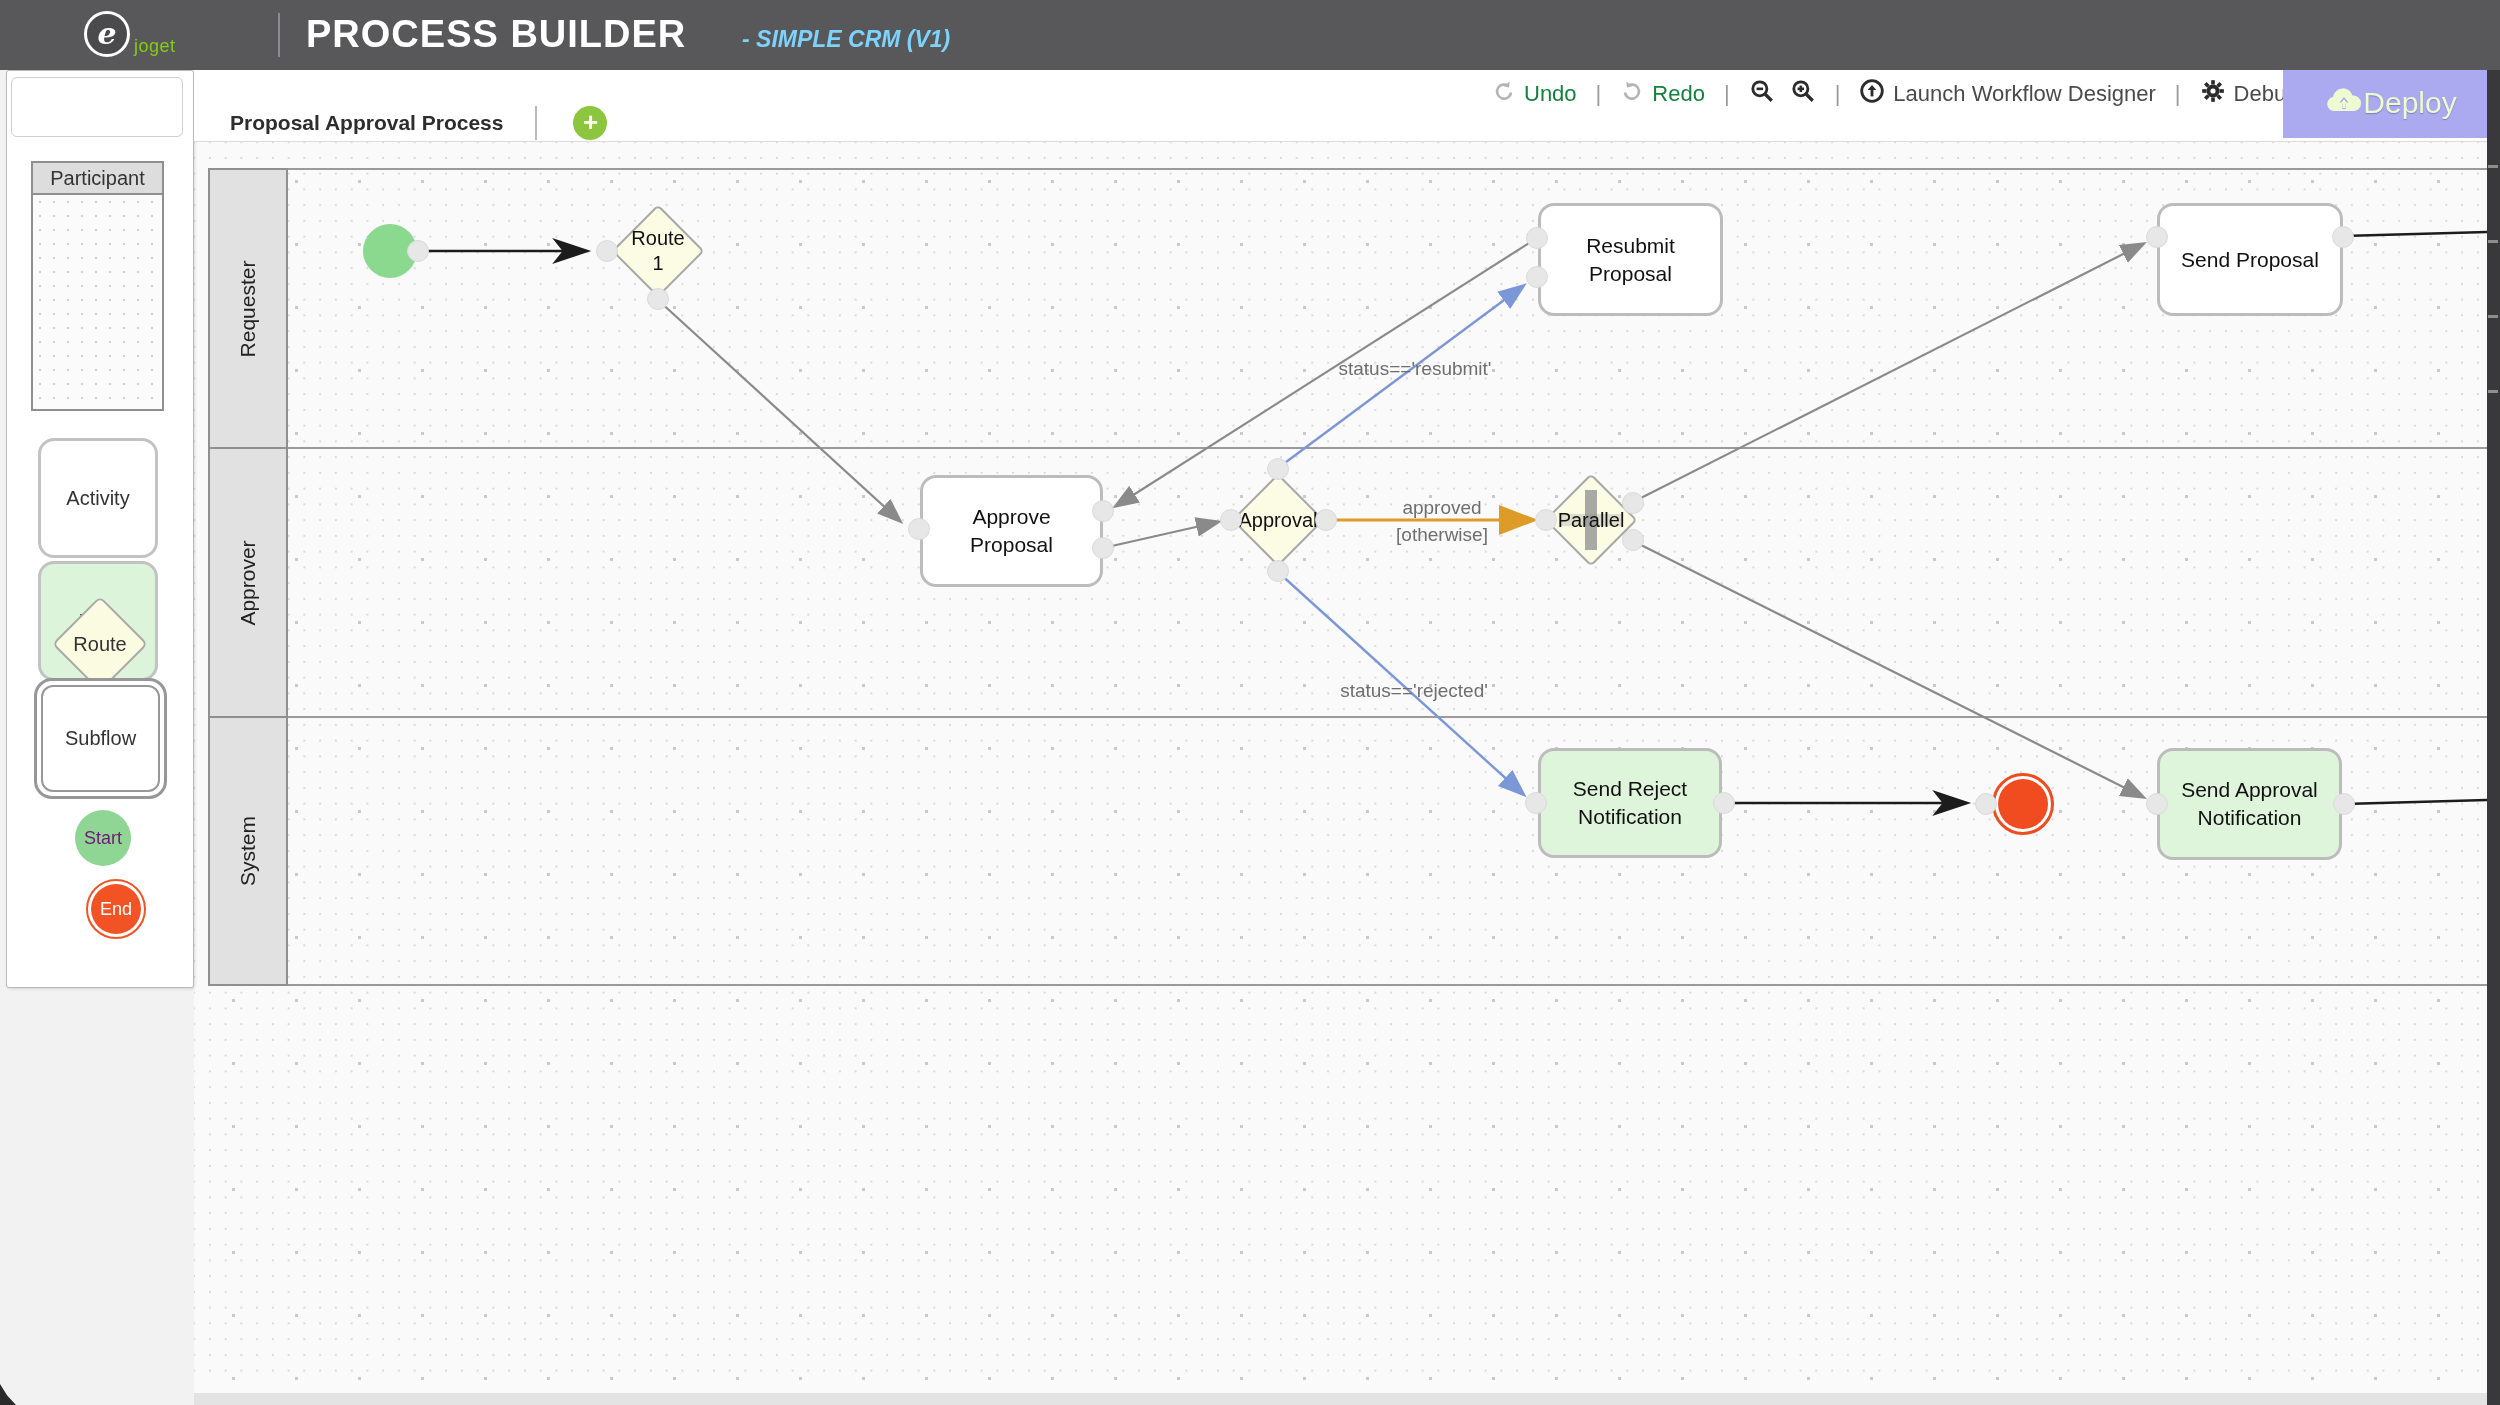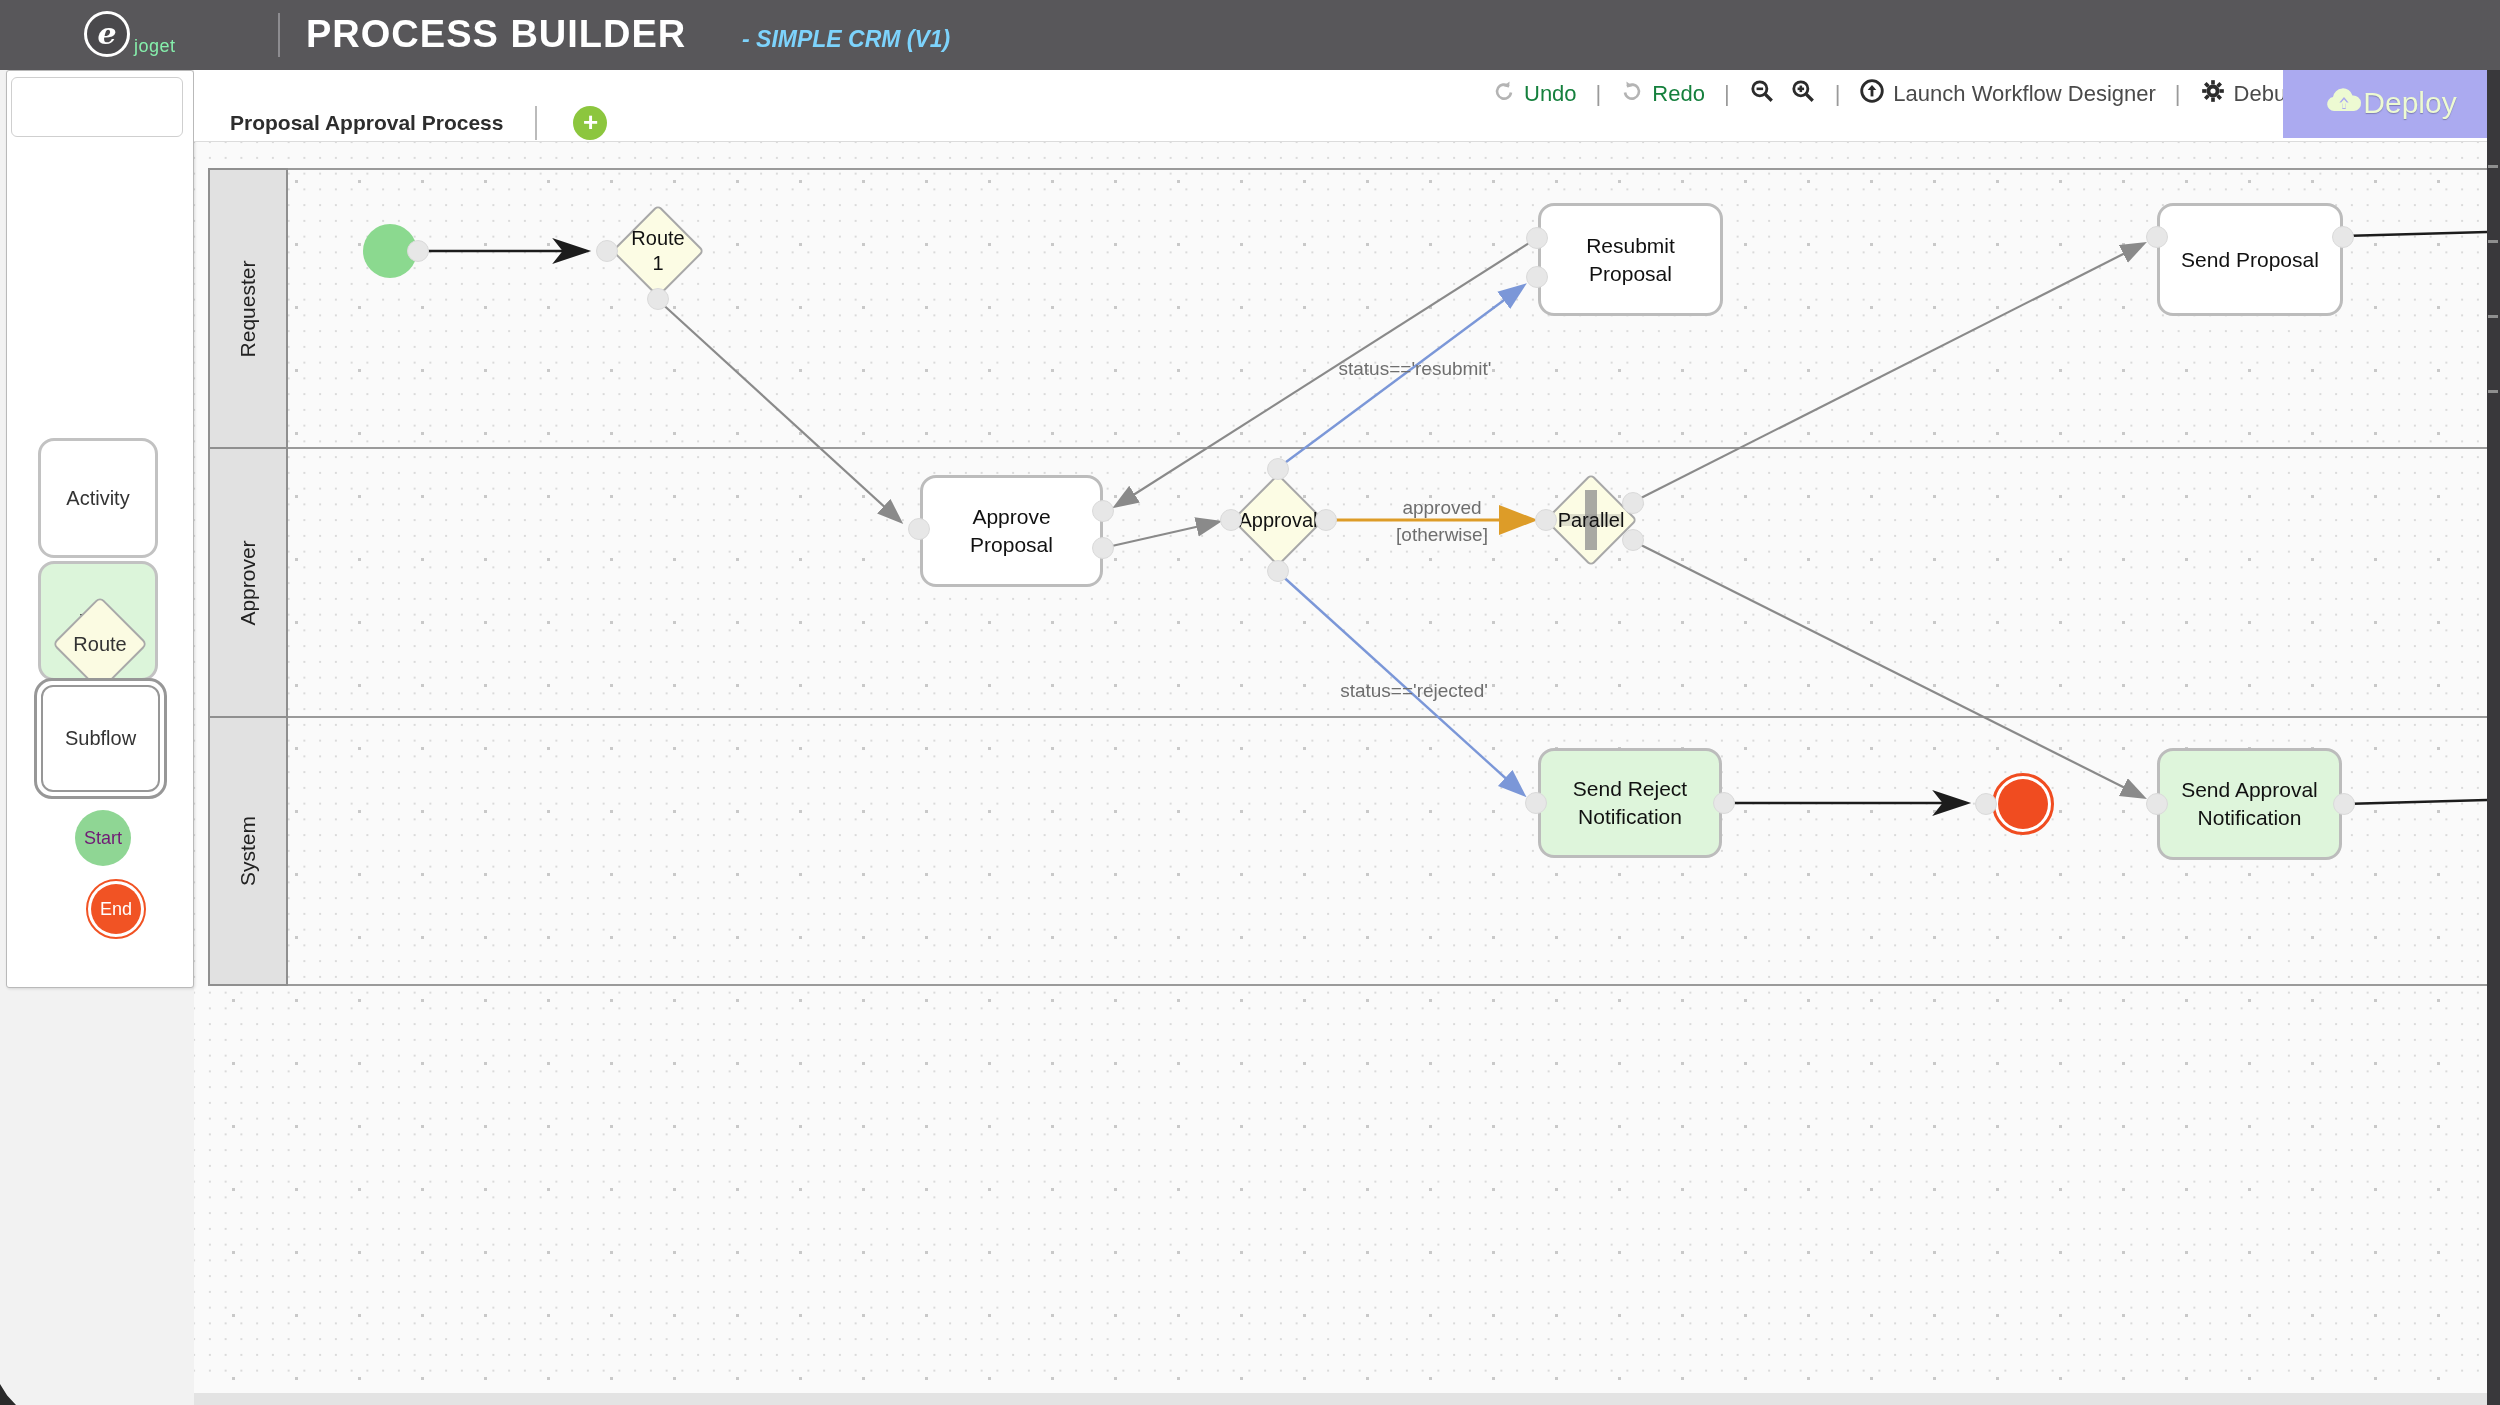--- a/index.html
+++ b/index.html
@@ -5,21 +5,21 @@
   * { margin:0; padding:0; box-sizing:border-box; }
   html,body { width:2500px; height:1405px; overflow:hidden; background:#fff;
     font-family:"Liberation Sans", sans-serif; }
   #app { position:relative; width:2500px; height:1405px; background:#f2f2f2; overflow:hidden; }
 
   
   #top-header { position:absolute; left:0; top:0; width:2500px; height:70px; background:#58575a; z-index:40; }
   #logo-circle { position:absolute; left:84px; top:11px; width:46px; height:46px; border-radius:50%;
     border:3px solid #fff; background:#4a494c; color:#fff; text-align:center;
     font:italic 700 30px "DejaVu Serif", serif; line-height:40px; }
-  #logo-word { position:absolute; left:134px; top:36px; color:#86efac; font-size:18px; letter-spacing:.5px; }
+  #logo-word { position:absolute; left:134px; top:36px; color:#84cc16; font-size:18px; letter-spacing:.5px; }
   .hdr-divider { position:absolute; left:278px; top:13px; width:2px; height:44px; background:#8d8c90; }
   #hdr-title { position:absolute; left:306px; top:13px; color:#fff; font-size:38px; font-weight:700; letter-spacing:1px; }
   #hdr-subtitle { position:absolute; left:742px; top:26px; color:#7dd3fc; font-size:23px; font-style:italic; font-weight:700; }
 
   
   #second-bar { position:absolute; left:194px; top:70px; width:2306px; height:72px; background:#fff;
     border-bottom:1px solid #dcdcdc; z-index:30; }
   #tab-row { position:absolute; left:36px; top:34px; height:38px; display:flex; align-items:center; }
   #tab-label { font-size:21px; font-weight:700; color:#2d2d2d; }
   #tab-sep { width:2px; height:34px; background:#bbb; margin-left:32px; }
@@ -212,20 +212,24 @@
             <path d="M15.6 17.4 L19 13.2 L22.4 17.4 Z" fill="#edfad2"></path>
           </svg>
       </span>
       <span id="deploy-label">Deploy</span>
     </div>
   </div>
 
   <div id="sidebar">
     <div id="preview-box"></div>
 
+    <div id="pal-participant">
+      <div id="pal-participant-header">Participant</div>
+      <div id="pal-participant-body"></div>
+    </div>
 
     <div class="pal-rect" id="pal-activity">
       <span>Activity</span>
     </div>
     <div class="pal-rect" id="pal-tool">
       <span>Tool</span>
     </div>
 
     <div id="pal-route-wrap">
       <div id="pal-route"></div>

